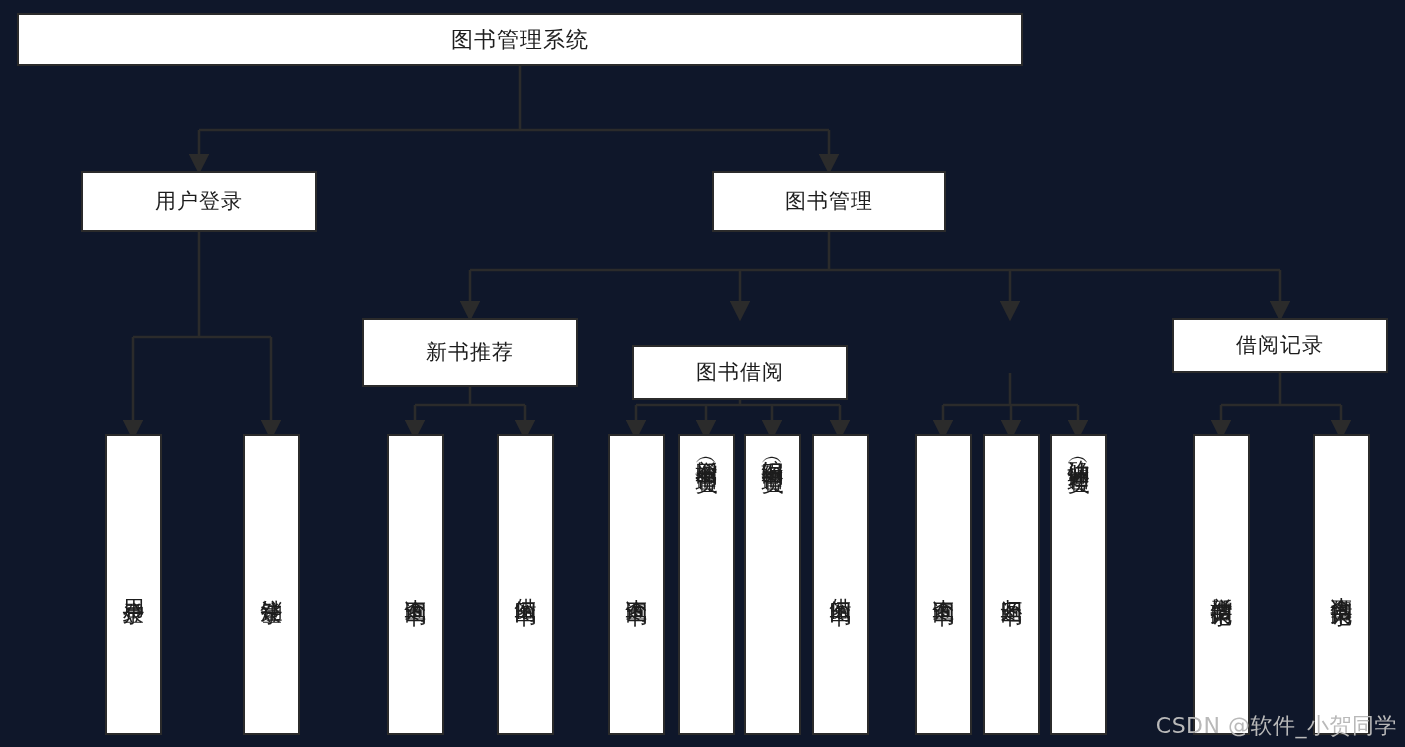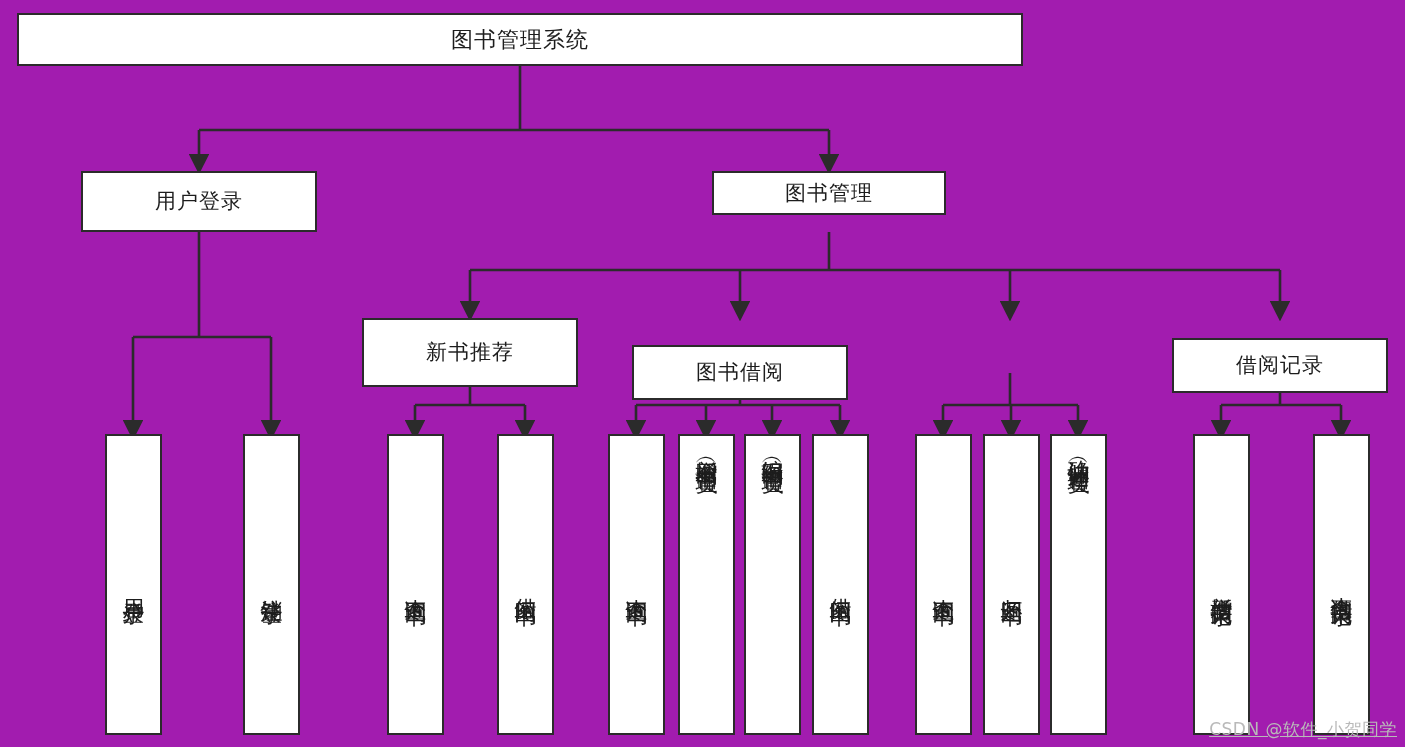--- a/index.html
+++ b/index.html
@@ -5,21 +5,21 @@
 <style>
   html,body{margin:0;padding:0;background:#ffffff;}
   body{
     font-family:"DejaVu Sans","Liberation Sans",sans-serif;
     color:#1a1a1a;
   }
   #canvas{
     position:relative;
     width:1405px;
     height:747px;
-    background:#a21caf;
+    background:#0f172a;
     overflow:hidden;
   }
   svg#wires{
     position:absolute;
     left:0; top:0;
     width:1405px;
     height:747px;
     pointer-events:none;
   }
   .node{
@@ -57,26 +57,25 @@
     max-height:100%;
   }
   .node.leaf.vcenter{
     align-items:center;
     padding-top:0;
   }
   .watermark{
     position:absolute;
     right:8px;
     bottom:6px;
-    font-size:17px;
+    font-size:22px;
     color:#b9b9b9;
     letter-spacing:0.5px;
     white-space:nowrap;
     user-select:none;
-    text-decoration:underline;
   }
 </style>
 </head>
 <body>
 
 <div id="canvas">
 
   <svg id="wires" viewBox="0 0 1405 747" xmlns="http://www.w3.org/2000/svg">
     <defs>
       <marker id="arrow" viewBox="0 0 12 12" refX="6" refY="6" markerWidth="8" markerHeight="8" orient="auto-start-reverse">
@@ -127,31 +126,31 @@
     </g>
   </svg>
 
   <div class="node root" style="left:17px;top:13px;width:1006px;height:53px;">
     <span class="label">图书管理系统</span>
   </div>
 
   <div class="node" style="left:81px;top:171px;width:236px;height:61px;">
     <span class="label">用户登录</span>
   </div>
-  <div class="node" style="left:712px;top:171px;width:234px;height:44px;">
+  <div class="node" style="left:712px;top:171px;width:234px;height:61px;">
     <span class="label">图书管理</span>
   </div>
 
   <div class="node" style="left:362px;top:318px;width:216px;height:69px;">
     <span class="label">新书推荐</span>
   </div>
   <div class="node" style="left:632px;top:318px;width:216px;height:55px;margin-top:27px;">
     <span class="label">图书借阅</span>
   </div>
-  <div class="node" style="left:1172px;top:318px;width:216px;height:55px;margin-top:20px;">
+  <div class="node" style="left:1172px;top:318px;width:216px;height:55px;">
     <span class="label">借阅记录</span>
   </div>
 
   <div class="node leaf vcenter" style="left:105px;top:434px;width:57px;height:301px;">
     <span class="label">用户登录</span>
   </div>
   <div class="node leaf vcenter" style="left:243px;top:434px;width:57px;height:301px;">
     <span class="label">注销登录</span>
   </div>
 

